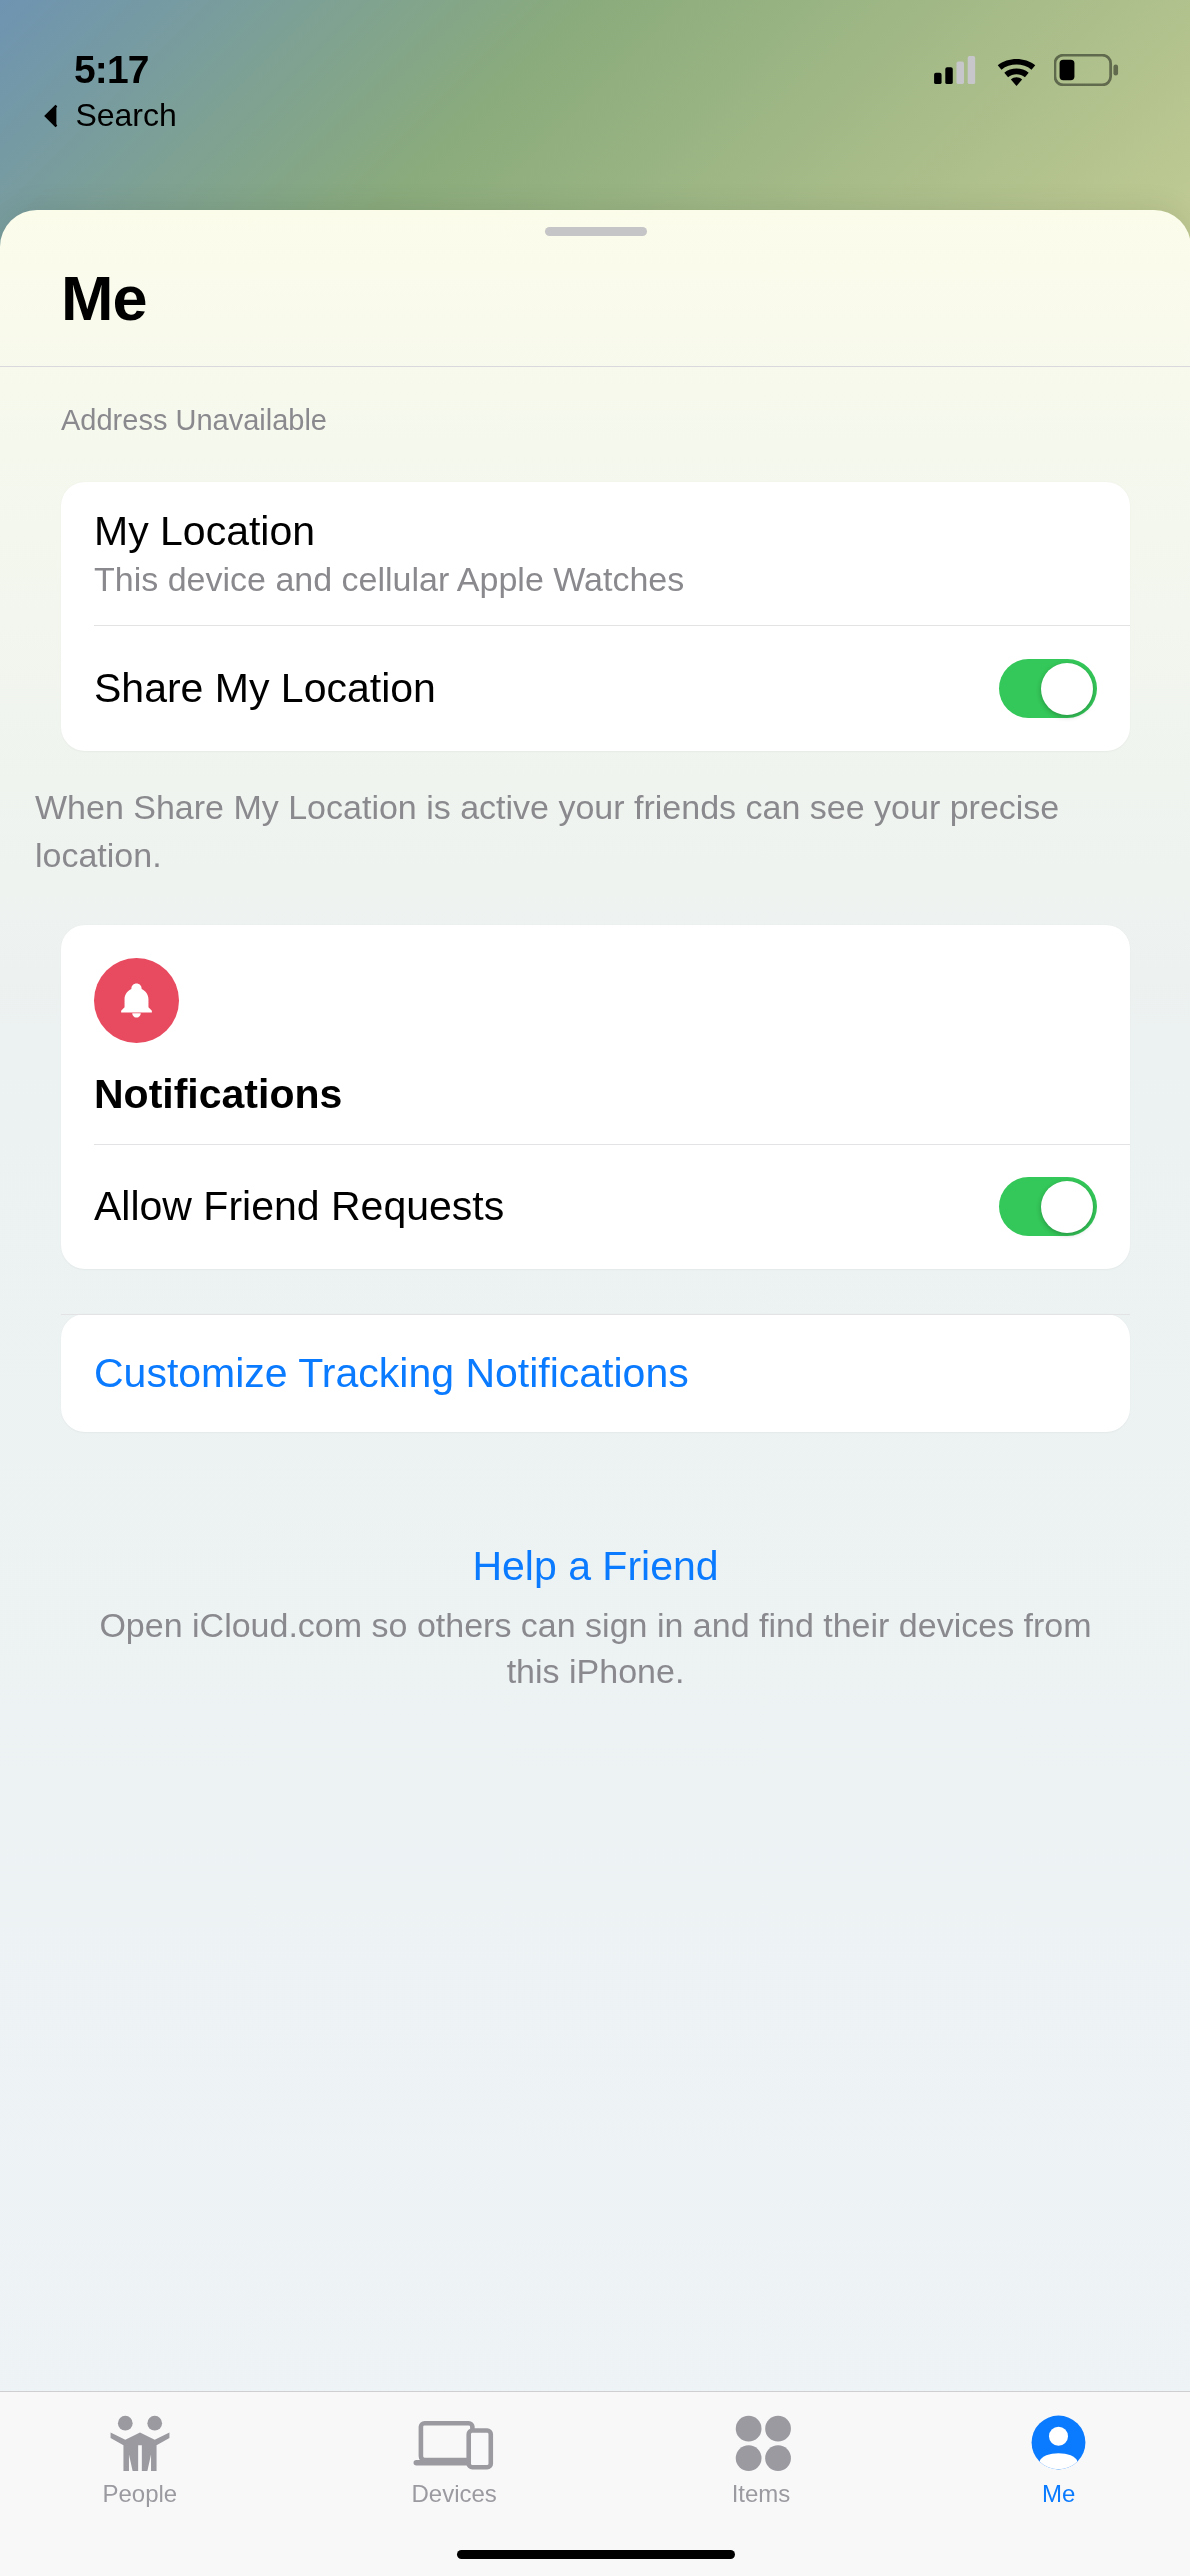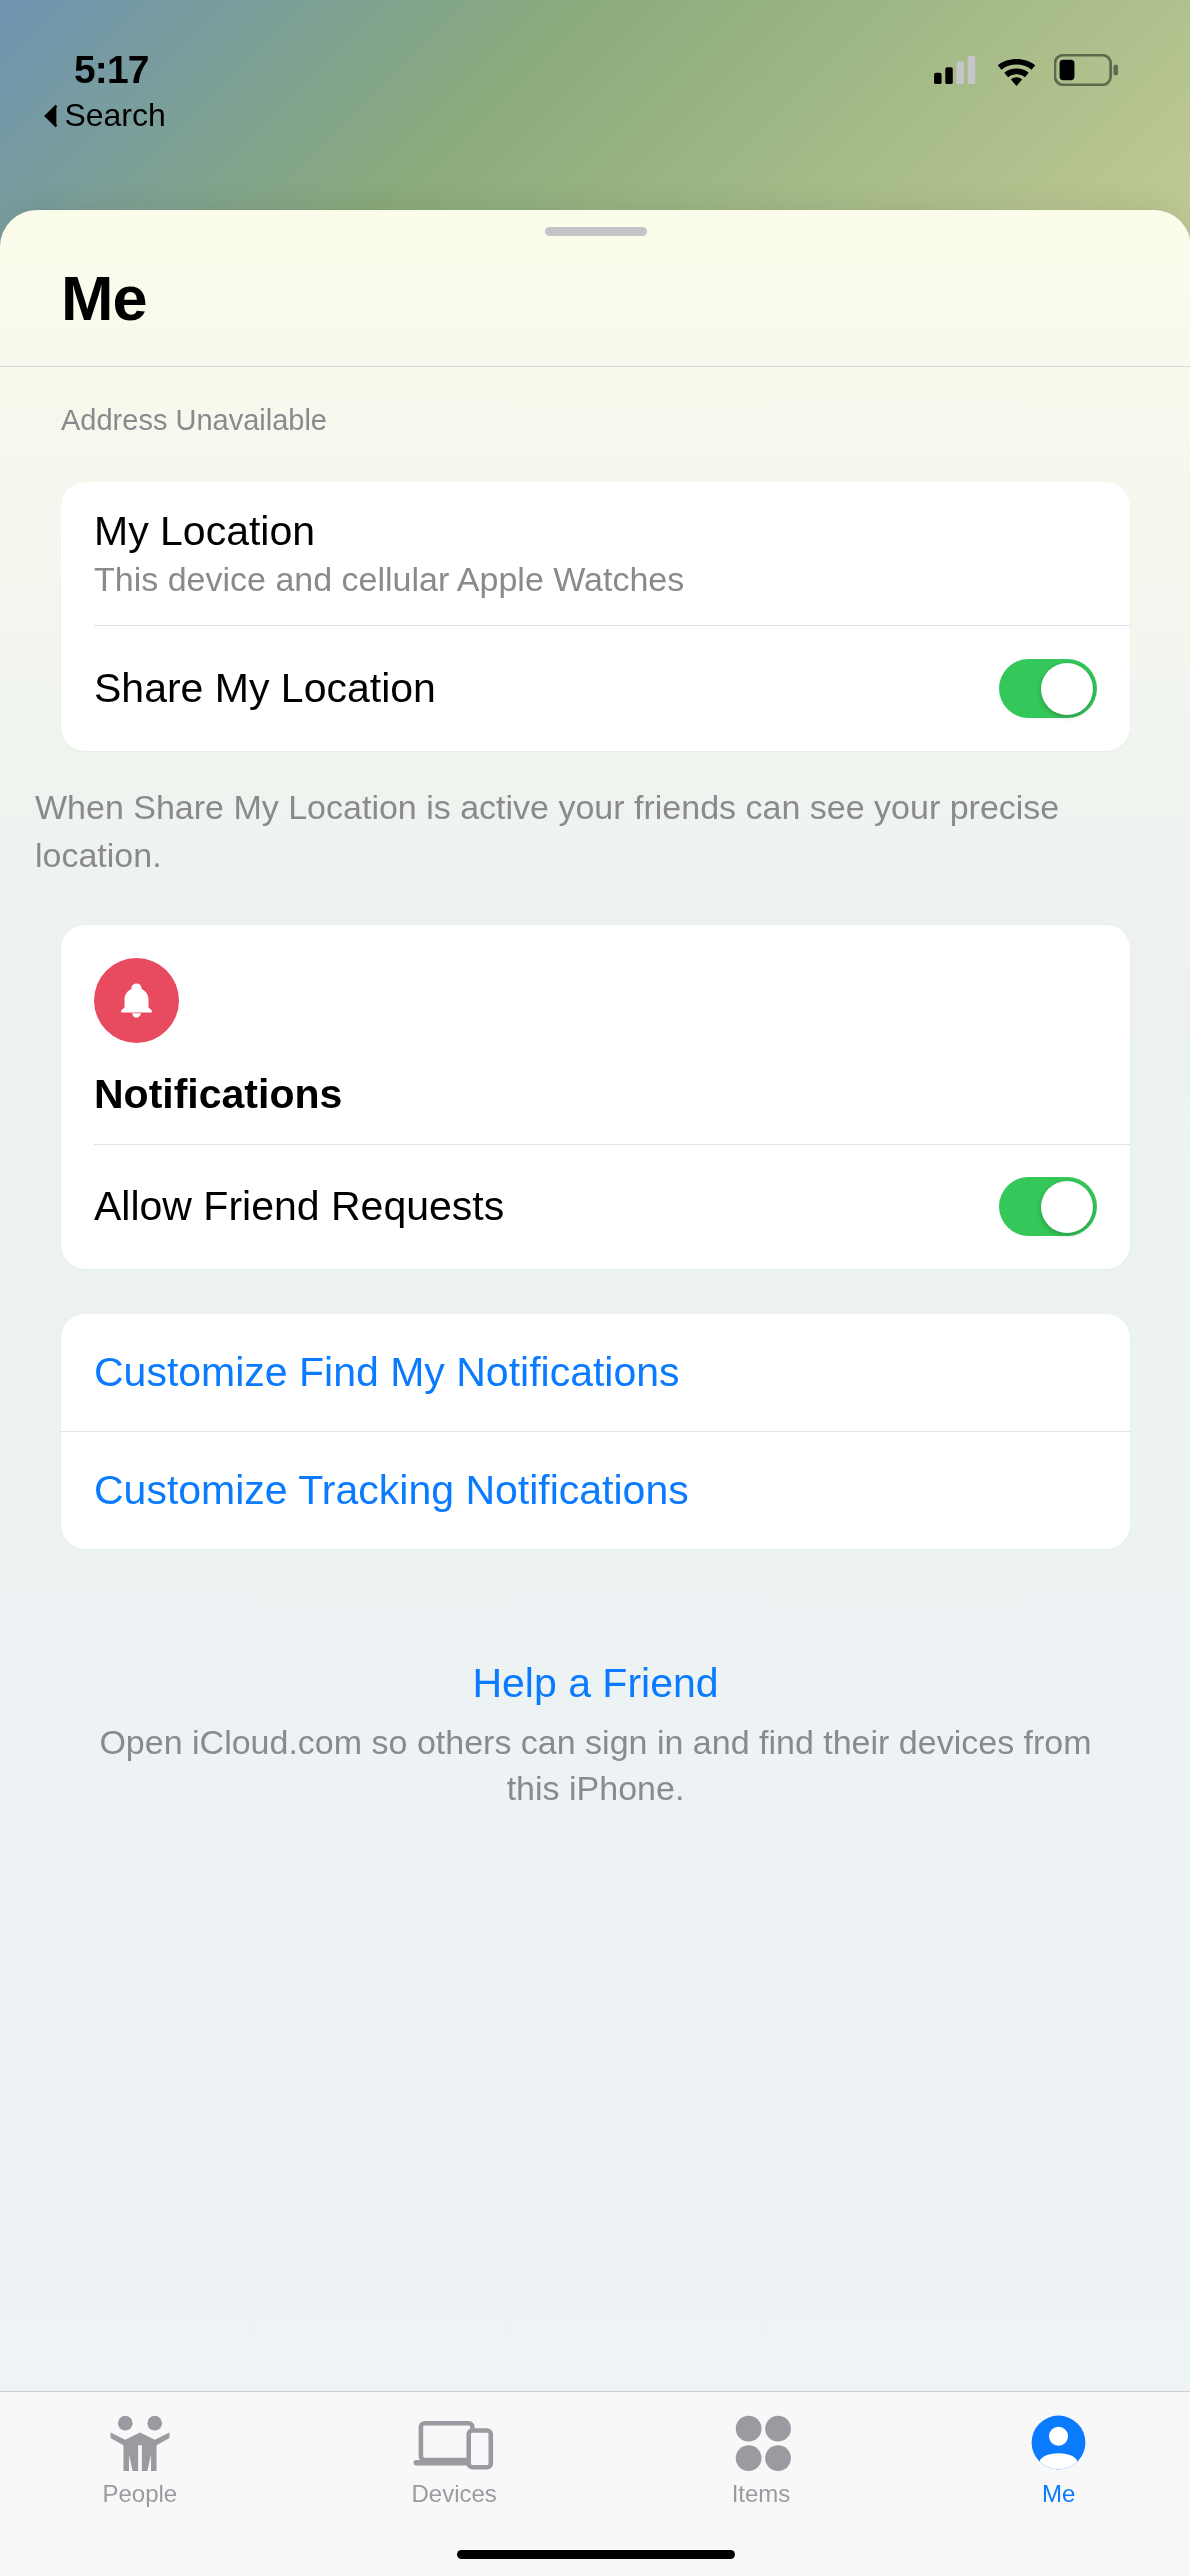--- a/index.html
+++ b/index.html
@@ -18,21 +18,21 @@
     .status-bar {
       position: absolute; top:0; left:0; right:16px; height: 111px;
       display:flex; align-items:center; justify-content:space-between;
       padding: 28px 56px 0 74px;
       z-index:10;
     }
     .status-time { font-size: 39px; font-weight: 700; color:#000; letter-spacing: -0.9px; }
     .status-icons { display:flex; align-items:center; gap: 15px; }
     .back-search {
       position:absolute; top: 97px; left: 41px; z-index:10;
-      display:flex; align-items:center; gap:3px;
+      display:flex; align-items:center; gap:14px;
       font-size: 32px; color:#000; font-weight:400;
     }
     .sheet {
       position:absolute; top: 210px; left:0; right:0; bottom:0;
       background: linear-gradient(180deg, #fcfceb 0%, #f5f8ed 10%, #ecf1f1 35%, #eef4f6 100%);
       border-top-left-radius: 37px; border-top-right-radius: 37px;
       box-shadow: 0 -3.7px 28px rgba(0,0,0,0.08);
     }
     .grabber {
       width: 102px; height: 9.3px; background:#c5c5c7;
@@ -169,23 +169,20 @@
     <div class="row-divider"></div>
     <div class="row">
       <div class="row-title">Allow Friend Requests</div>
       <div class="toggle">
           <div class="knob"></div>
         </div>
     </div>
   </div>
 
   <div class="card" style="margin-top:45px">
-    <div class="link-row">
-      <span class="link-text">Customize Find My Notifications</span>
-    </div>
     <div class="row-divider" style="margin-left:0"></div>
     <div class="link-row">
       <span class="link-text">Customize Tracking Notifications</span>
     </div>
   </div>
 
   <div class="help-block">
     <div class="help-link">Help a Friend</div>
     <div class="help-sub">Open iCloud.com so others can sign in and find their devices from this iPhone.</div>
   </div>

